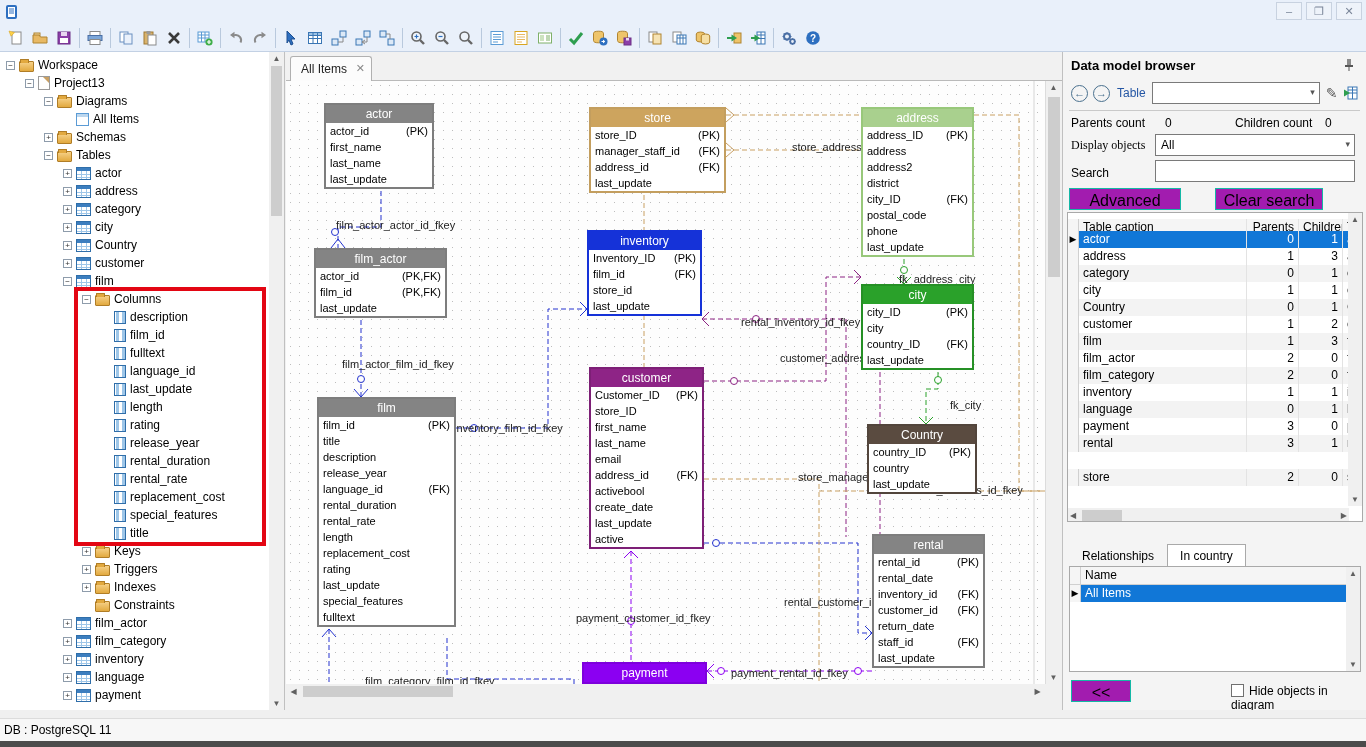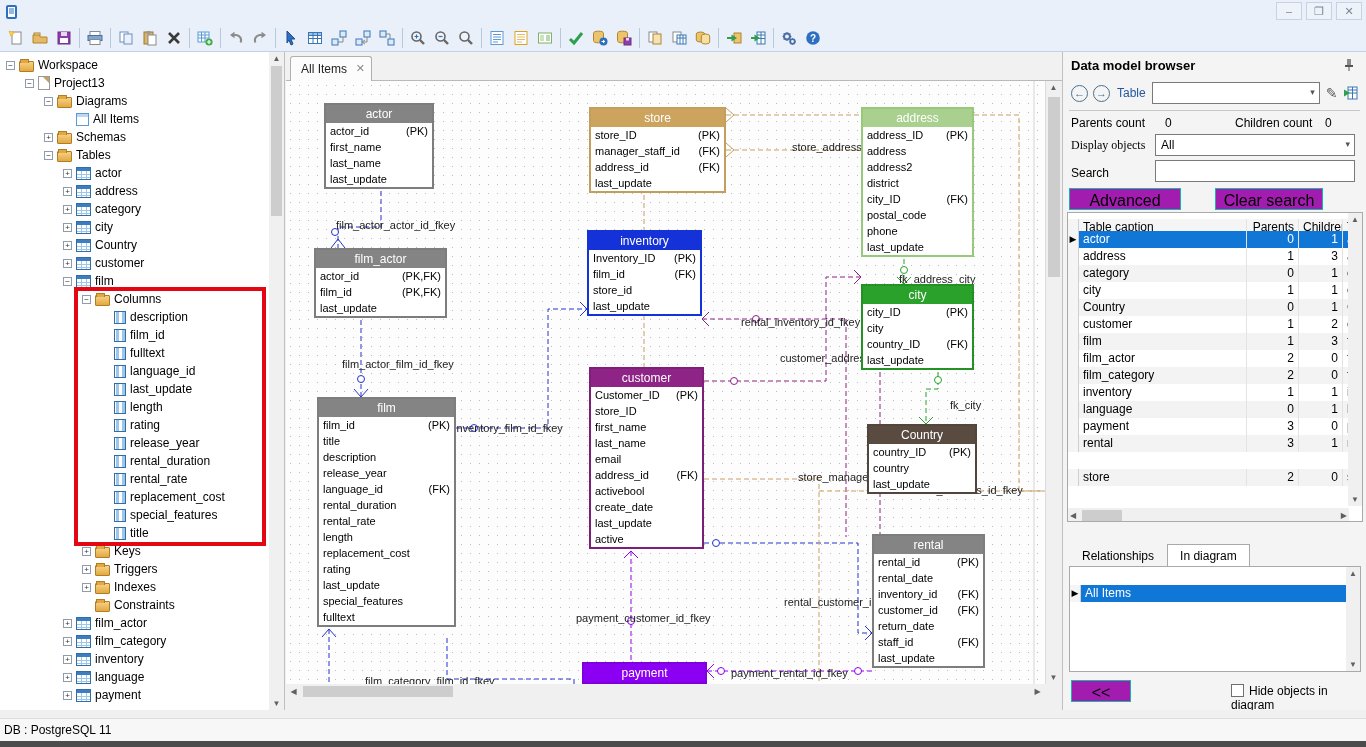--- a/index.html
+++ b/index.html
@@ -1076,23 +1076,27 @@
       </div>
       <div class="grid-hscroll">
         <div class="arr" style="position:absolute;left:2px;top:3px;font-size:8px;color:#606060;">◀</div>
         <div class="sb-thumb" style="left:14px;top:2px;width:40px;height:11px;"></div>
         <div class="arr" style="position:absolute;right:2px;top:3px;font-size:8px;color:#606060;">▶</div>
       </div>
     </div>
 
     <div class="tabs2">
       <div class="tab2">Relationships</div>
-      <div class="tab2 active">In diagram</div>
+      <div class="tab2 active">In country</div>
     </div>
     <div class="namelist">
+      <div class="grid-row hdr" style="top:0;">
+        <div class="gc mark"></div>
+        <div class="gc" style="flex:1;">Name</div>
+      </div>
       <div class="grid-row" style="top:18px;">
         <div class="gc mark">▶</div>
         <div class="gc" style="flex:1;background:#1177d7;color:#fff;">All Items</div>
       </div>
       <div class="sb sbv" style="right:0;top:0;width:14px;height:104px;">
         <div class="arr up">▲</div>
         <div class="arr down">▼</div>
       </div>
     </div>
 

